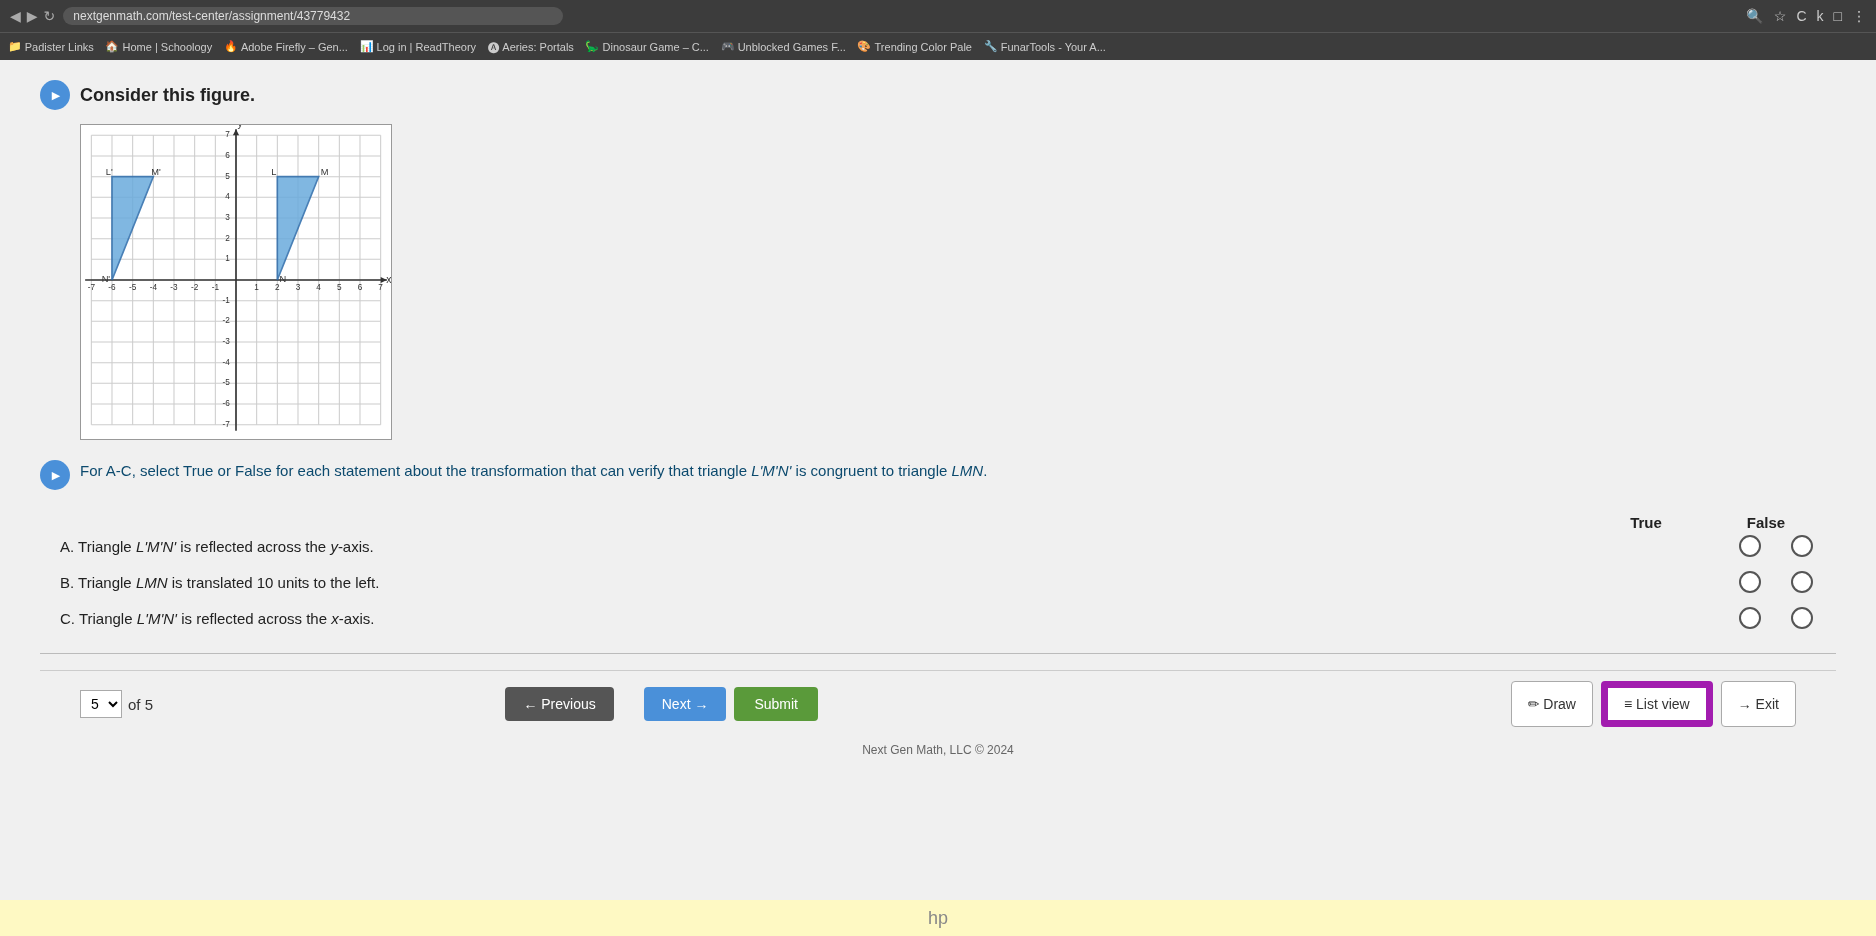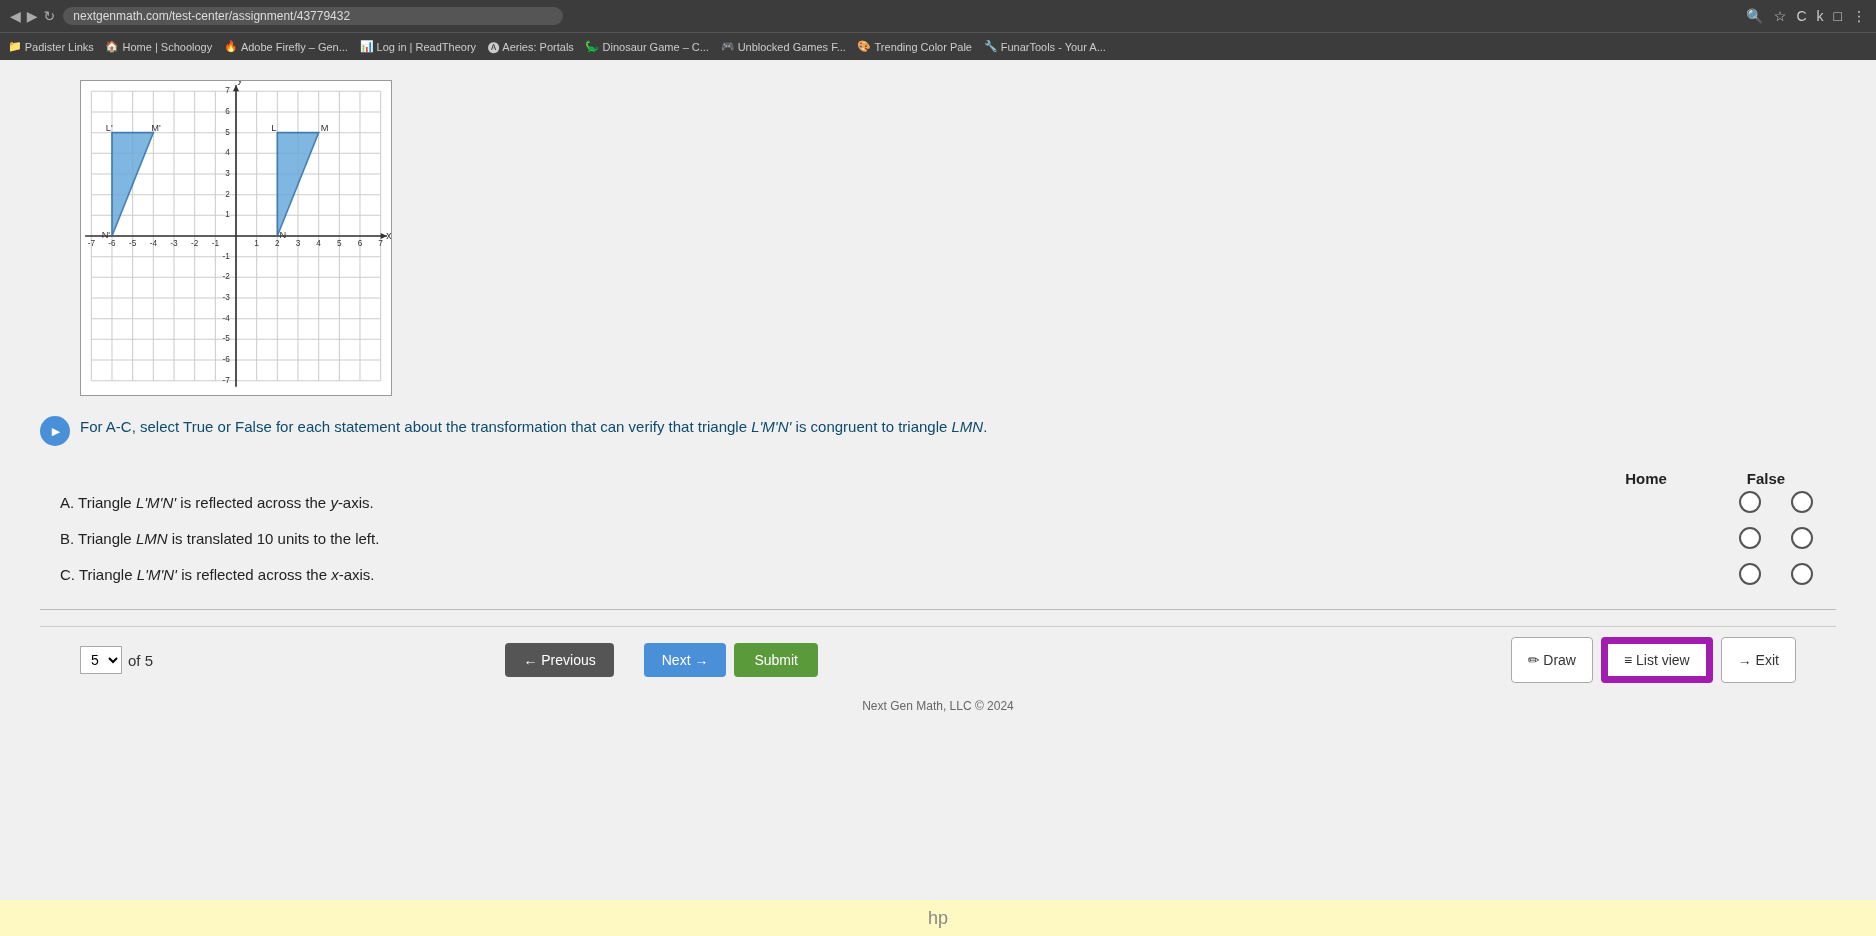--- a/index.html
+++ b/index.html
@@ -331,20 +331,24 @@
   <span class="bookmark">🅐 <span>Aeries: Portals</span></span>
   <span class="bookmark">🦕 <span>Dinosaur Game – C...</span></span>
   <span class="bookmark">🎮 <span>Unblocked Games F...</span></span>
   <span class="bookmark">🎨 <span>Trending Color Pale</span></span>
   <span class="bookmark">🔧 <span>FunarTools - Your A...</span></span>
 </div>
 
 <div class="main-content">
   <div class="question-container">
 
+    <div class="consider-header">
+      <div class="audio-btn"></div>
+      <span class="consider-title">Consider this figure.</span>
+    </div>
 
     <div class="graph-area">
       <div class="graph-svg-container">
         <svg width="310" height="310" viewBox="-7.5 -7.5 15 15" xmlns="http://www.w3.org/2000/svg">
 
           <g stroke="#ccc" stroke-width="0.05">
 
             <line x1="-7" y1="-7" x2="-7" y2="7"></line>
             <line x1="-6" y1="-7" x2="-6" y2="7"></line>
             <line x1="-5" y1="-7" x2="-5" y2="7"></line>
@@ -435,21 +439,21 @@
     <div class="instruction-row">
       <div class="audio-btn"></div>
       <p class="instruction-text">
         For A-C, select True or False for each statement about the transformation that can verify that triangle <em>L'M'N'</em> is congruent to triangle <em>LMN</em>.
       </p>
     </div>
 
     <div class="tf-section">
       <div class="tf-header-row">
         <div style="flex:1"></div>
-        <div class="tf-header">Home</div>
+        <div class="tf-header">True</div>
         <div class="tf-header">False</div>
       </div>
 
       <div class="tf-row">
         <div class="tf-label">
           A. Triangle <em>L'M'N'</em> is reflected across the <em>y</em>-axis.
         </div>
         <div class="tf-radios">
           <div class="radio-circle"></div>
           <div class="radio-circle"></div>

